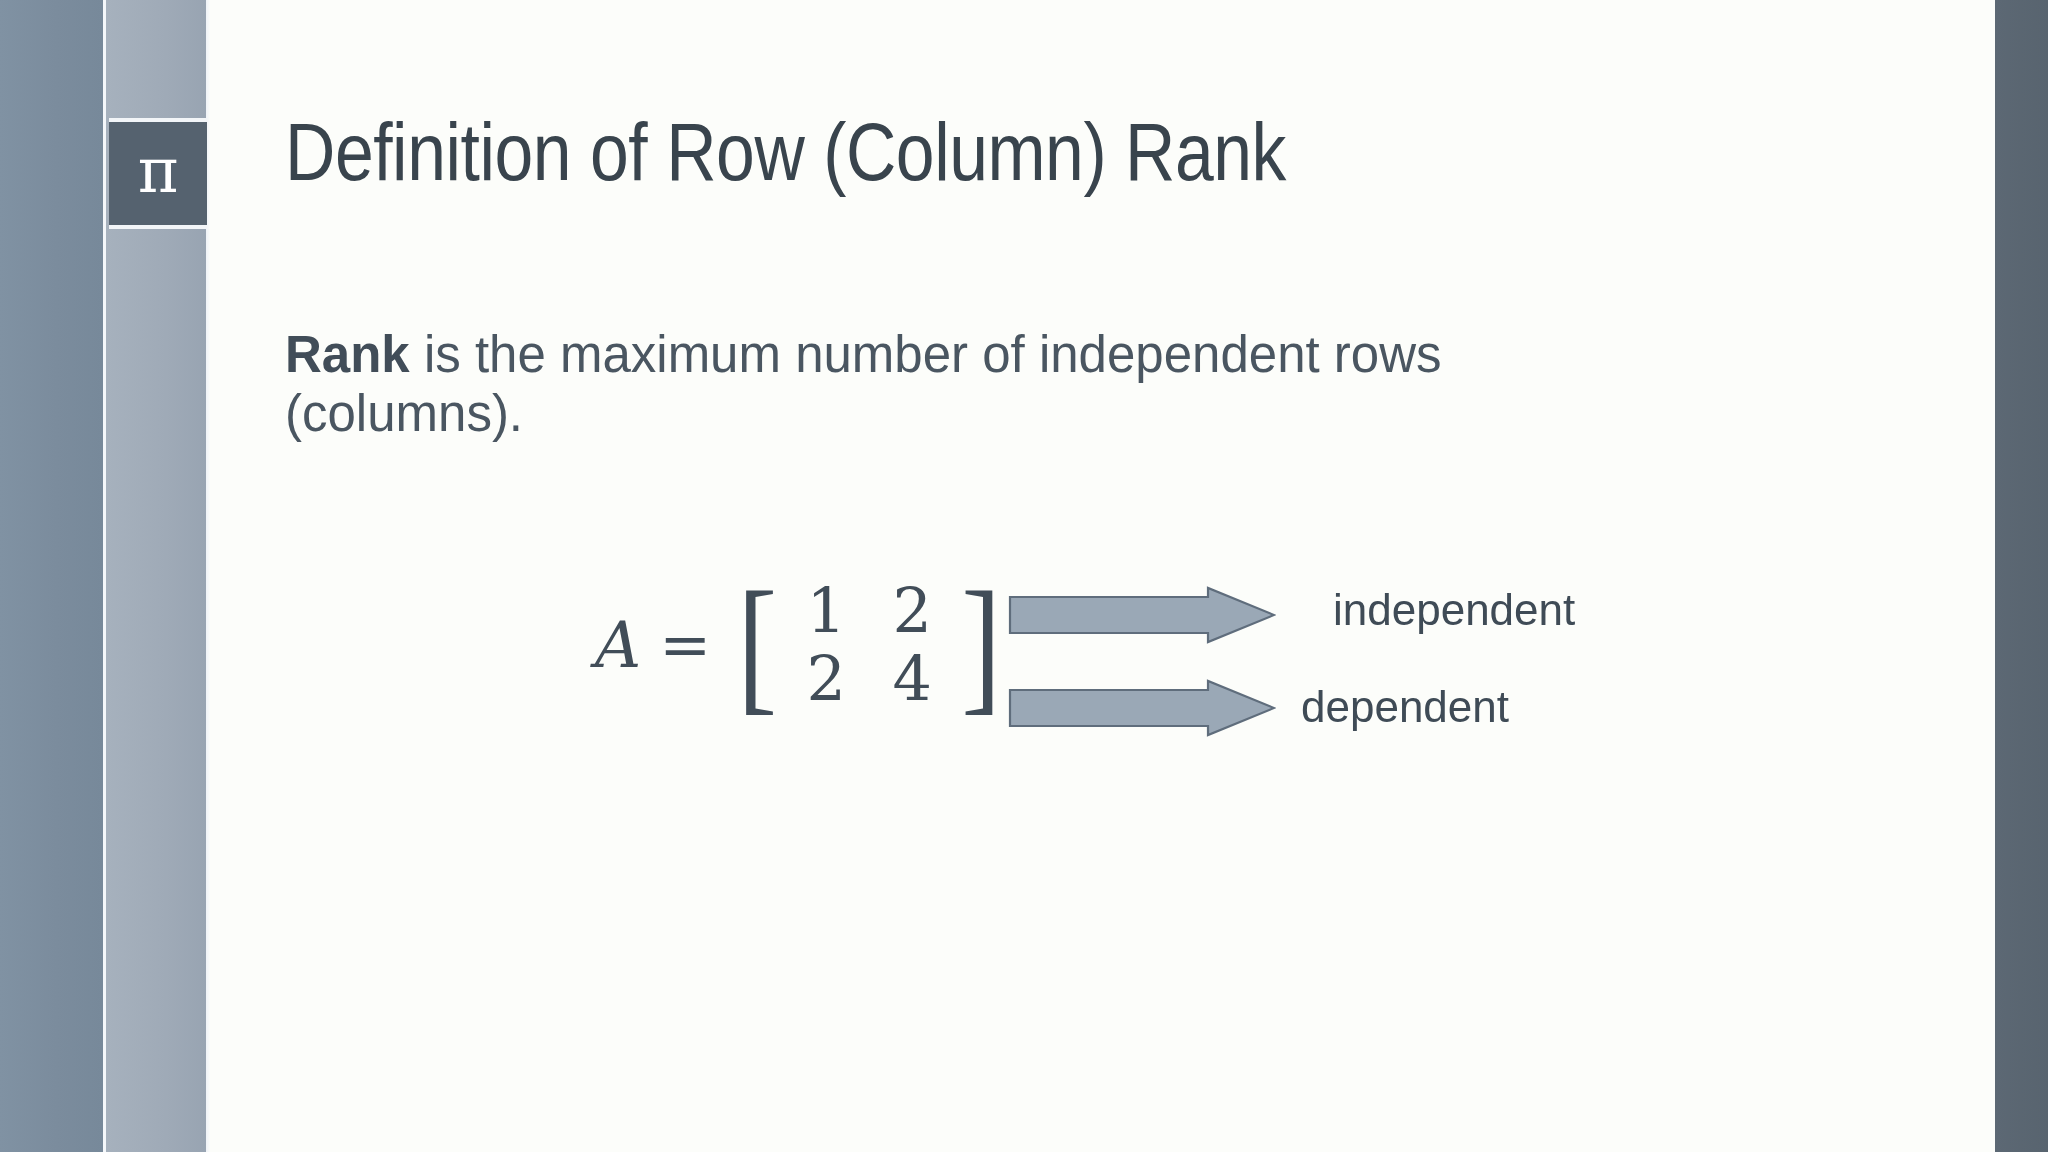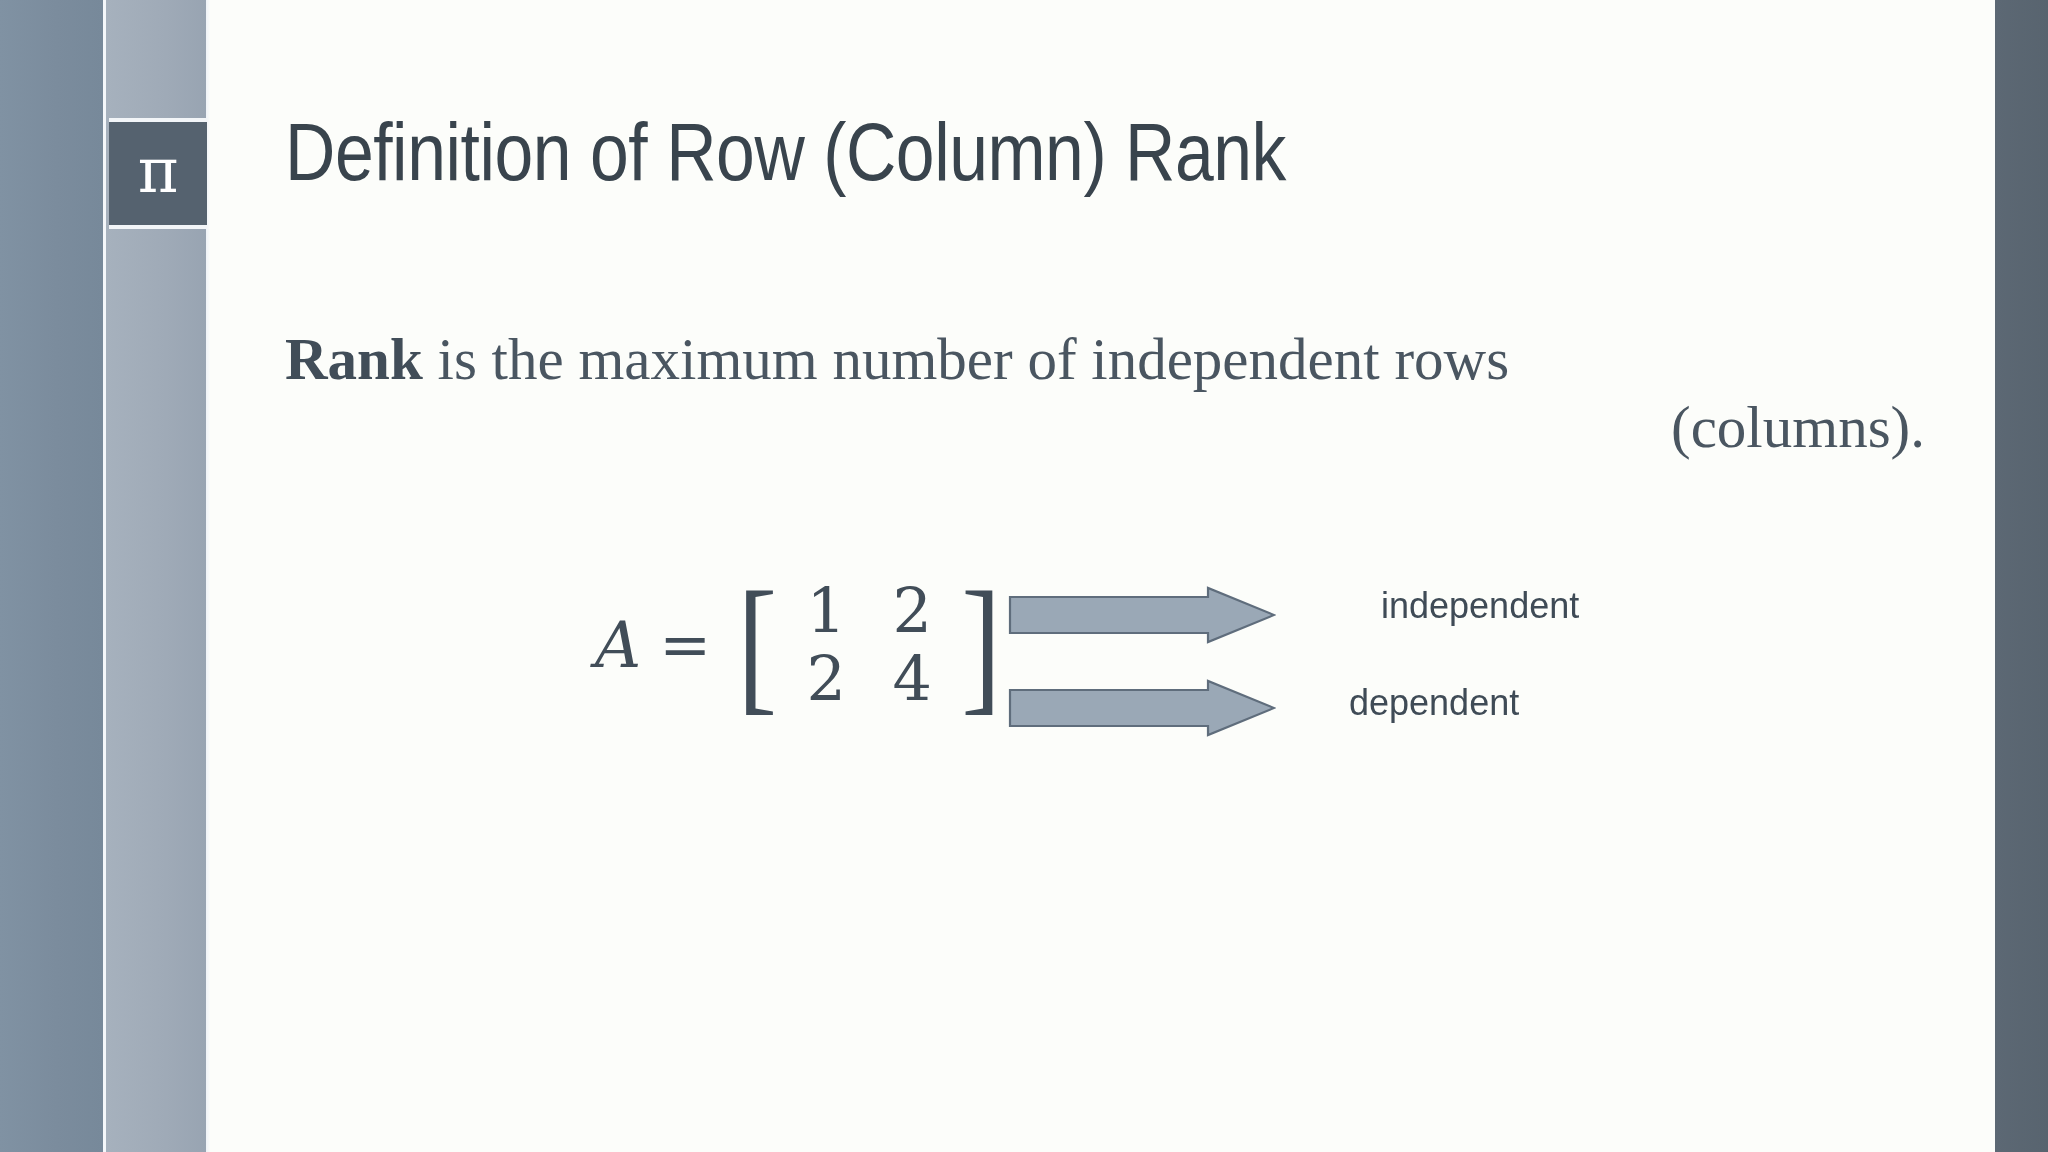--- a/index.html
+++ b/index.html
@@ -105,34 +105,34 @@
     transform-origin: left top;
   }
 
   
   .body-text {
     position: absolute;
     left: 285px;
     top: 325px;
     width: 1640px;
     color: #4a5661;
-    font-family: Liberation Serif, serif;
-    font-size: 59px;
+    font-family: Liberation Sans, sans-serif;
+    font-size: 51px;
     font-weight: 400;
     line-height: 1.16;
     text-align: justify;
     text-justify: inter-word;
   }
   .body-text .kw {
     font-weight: 700;
     color: #414d58;
   }
   .body-text .line2 {
     display: block;
-    text-align: right;
+    text-align: left;
   }
 
   
   .math-row {
     position: absolute;
     left: 595px;
     top: 575px;
     display: flex;
     align-items: center;
     height: 140px;
@@ -193,25 +193,24 @@
   }
   .arrow-block.second {
     margin-top: 35px;
   }
 
   
   .arrow-label {
     position: absolute;
     color: #3f4b56;
     font-family: "Liberation Sans", sans-serif;
-    font-size: 36px;
+    font-size: 44px;
     font-weight: 400;
     line-height: 1;
     white-space: nowrap;
-    margin-left: 48px;
   }
   .arrow-label.independent {
     left: 1333px;
     top: 588px;
   }
   .arrow-label.dependent {
     left: 1301px;
     top: 685px;
   }
 

